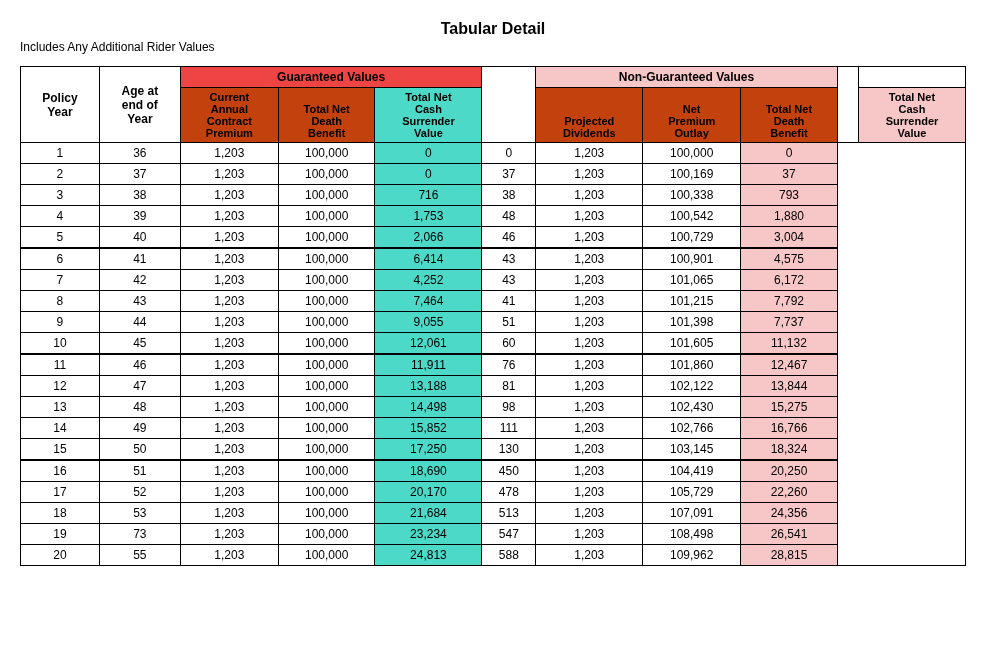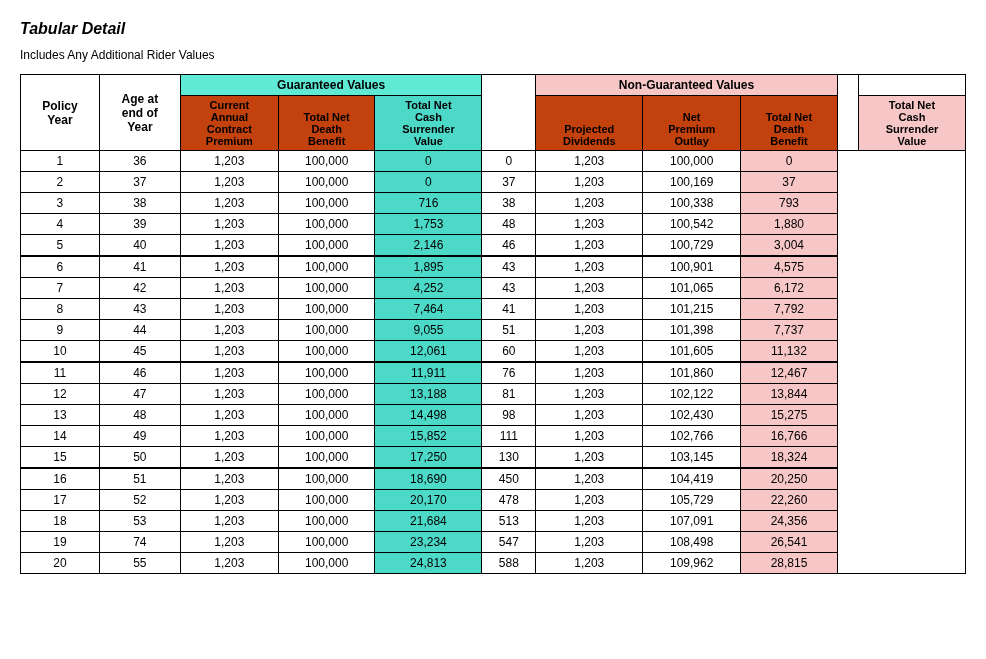--- a/index.html
+++ b/index.html
@@ -11,43 +11,43 @@
       justify-content: center;
       align-items: flex-start;
       padding: 20px;
       width: 986px;
       min-height: 659px;
     }
     .container {
       width: 950px;
     }
     .page-title {
+      text-align: center;
       font-size: 16px;
       font-weight: bold;
-      margin-bottom: 10px;
-      font-style: italic;
+      margin-bottom: 2px;
     }
     .page-subtitle {
       text-align: left;
       font-size: 12px;
       margin-bottom: 12px;
     }
     table {
       border-collapse: collapse;
       width: 100%;
       border: 1px solid #000;
     }
     th, td {
       border: 1px solid #000;
       padding: 3px 6px;
       text-align: center;
       vertical-align: middle;
     }
     .header-guaranteed {
-      background-color: #5eead4;
+      background-color: #ef4444;
       font-weight: bold;
       font-size: 12px;
     }
     .header-non-guaranteed {
       background-color: #f7c6c6;
       font-weight: bold;
       font-size: 12px;
     }
     .header-blank {
       background-color: #fff;
@@ -161,32 +161,32 @@
           <td>48</td>
           <td>1,203</td>
           <td>100,542</td>
           <td class="cell-pink">1,880</td>
         </tr>
         <tr>
           <td>5</td>
           <td>40</td>
           <td>1,203</td>
           <td>100,000</td>
-          <td class="cell-teal">2,146</td>
+          <td class="cell-teal">2,066</td>
           <td>46</td>
           <td>1,203</td>
           <td>100,729</td>
           <td class="cell-pink">3,004</td>
         </tr>
         <tr class="group-separator">
           <td>6</td>
           <td>41</td>
           <td>1,203</td>
           <td>100,000</td>
-          <td class="cell-teal">1,895</td>
+          <td class="cell-teal">6,414</td>
           <td>43</td>
           <td>1,203</td>
           <td>100,901</td>
           <td class="cell-pink">4,575</td>
         </tr>
         <tr>
           <td>7</td>
           <td>42</td>
           <td>1,203</td>
           <td>100,000</td>
@@ -312,21 +312,21 @@
           <td>1,203</td>
           <td>100,000</td>
           <td class="cell-teal">21,684</td>
           <td>513</td>
           <td>1,203</td>
           <td>107,091</td>
           <td class="cell-pink">24,356</td>
         </tr>
         <tr>
           <td>19</td>
-          <td>74</td>
+          <td>73</td>
           <td>1,203</td>
           <td>100,000</td>
           <td class="cell-teal">23,234</td>
           <td>547</td>
           <td>1,203</td>
           <td>108,498</td>
           <td class="cell-pink">26,541</td>
         </tr>
         <tr>
           <td>20</td>

